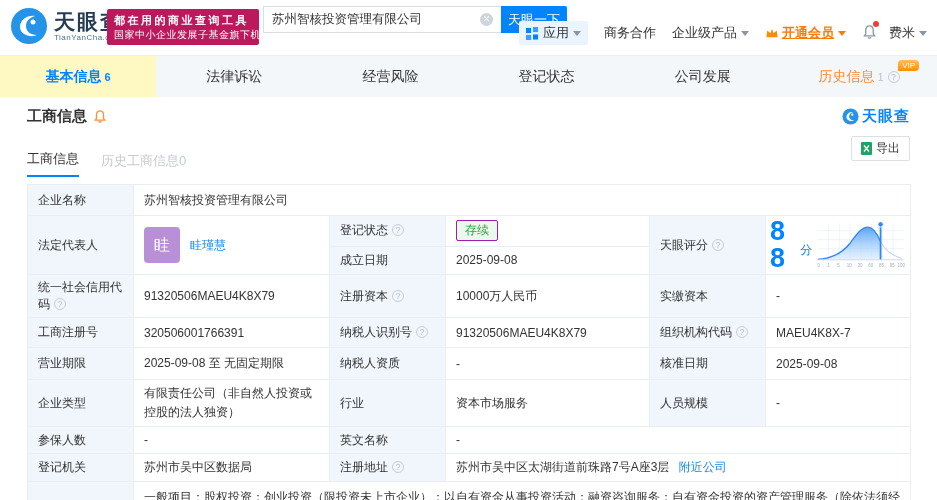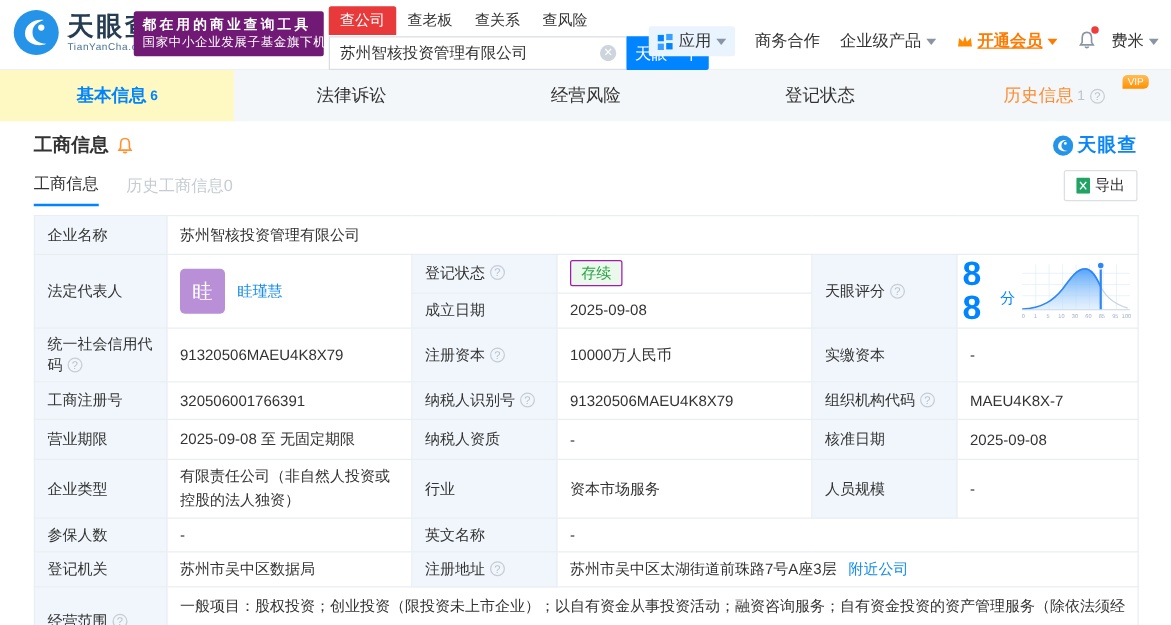--- a/index.html
+++ b/index.html
@@ -5,21 +5,21 @@
   * { margin:0; padding:0; box-sizing:border-box; }
   body { font-family:"Liberation Sans","DejaVu Sans",sans-serif; background:#fff; }
   .page { position:relative; width:937px; height:500px; overflow:hidden; background:#fff; }
 
   
   .header { position:relative; height:55px; background:#fff; }
   .logo { position:absolute; left:10px; top:7px; display:flex; align-items:center; cursor:pointer; }
   .logo-text { margin-left:6px; }
   .logo-cn { font-size:21px; font-weight:bold; color:#253c52; letter-spacing:2px; line-height:22px; }
   .logo-en { font-size:8px; color:#4a7396; letter-spacing:.5px; }
-  .slogan { position:absolute; left:107px; top:9px; width:152px; background:#701a75; color:#fff; padding:3px 7px; border-radius:2px; }
+  .slogan { position:absolute; left:107px; top:9px; width:152px; background:#be185d; color:#fff; padding:3px 7px; border-radius:2px; }
   .slogan div:first-child { font-size:11px; letter-spacing:2.5px; font-weight:bold; line-height:16px; white-space:nowrap; }
   .slogan div:last-child { font-size:10px; letter-spacing:.5px; line-height:14px; white-space:nowrap; }
   .search-block { position:absolute; left:263px; top:5px; }
   .search-tabs { display:flex; font-size:12px; }
   .search-tab { padding:3px 9px; color:#333; cursor:pointer; }
   .search-tab.active { background:#e83a3a; color:#fff; border-radius:2px 2px 0 0; }
   .search-row { display:flex; margin-top:1px; }
   .search-input-wrap { position:relative; }
   .search-input { width:238px; height:27px; border:1px solid #d9dee4; border-right:none; padding:0 26px 0 8px; font-size:12.5px; color:#333; outline:none; font-family:inherit; }
   .clear-icon { position:absolute; right:8px; top:7px; width:13px; height:13px; border-radius:50%; background:#cdd4db; color:#fff; font-size:9px; line-height:13px; text-align:center; cursor:pointer; }
@@ -46,21 +46,21 @@
   
   .content { padding:10px 27px 0 27px; }
   .sec-head { display:flex; align-items:center; }
   .sec-title { font-size:15px; font-weight:bold; color:#333; }
   .sec-bell { margin-left:6px; }
   .watermark { margin-left:auto; display:flex; align-items:center; }
   .watermark span { font-size:15px; font-weight:bold; color:#0b86f8; margin-left:3px; letter-spacing:1px; }
   .sub-tabs { display:flex; align-items:flex-end; margin-top:10px; }
   .sub-tab { font-size:13px; color:#333; padding-bottom:7px; border-bottom:2px solid #0084ff; cursor:pointer; }
   .sub-tab.dis { color:#c6ccd3; border-bottom:none; margin-left:22px; cursor:pointer; }
-  .export-btn { margin-left:auto; display:flex; align-items:center; border:1px solid #dcdfe3; border-radius:2px; padding:3px 9px; font-size:12px; color:#333; cursor:pointer; margin-bottom:4px; }
+  .export-btn { margin-left:auto; display:flex; align-items:center; border:1px solid #dcdfe3; border-radius:2px; padding:3px 9px; font-size:12px; color:#333; cursor:pointer; margin-bottom:16px; }
   .export-btn svg { margin-right:4px; }
 
   
   table.biz { width:883px; border-collapse:collapse; margin-top:7px; table-layout:fixed; }
   table.biz td { border:1px solid #e9eef3; font-size:12px; color:#333; padding:4px 10px; vertical-align:middle; word-break:break-all; }
   td.lbl { background:#f0f6fb; color:#454c54;margin-top:15px; }
   .badge-green { display:inline-block; background:#ebf8ec; border:1px solid #a21caf; color:#2ba245; font-size:12px; padding:1px 8px; border-radius:2px; }
   .avatar { display:inline-flex; width:36px; height:36px; background:#b98fd8; border-radius:4px; color:#fff; font-size:16px; align-items:center; justify-content:center; }
   .rep-cell { display:flex; align-items:center; }
   .rep-name { margin-left:10px; color:#128bed; cursor:pointer; }
@@ -86,26 +86,20 @@
         <div class="logo-cn">天眼查</div>
         <div class="logo-en">TianYanCha.com</div>
       </div>
     </div>
     <div class="slogan">
       <div>都在用的商业查询工具</div>
       <div>国家中小企业发展子基金旗下机构</div>
     </div>
 
     <div class="search-block">
-      <div class="search-tabs">
-        <div class="search-tab active">查公司</div>
-        <div class="search-tab">查老板</div>
-        <div class="search-tab">查关系</div>
-        <div class="search-tab">查风险</div>
-      </div>
       <div class="search-row">
         <div class="search-input-wrap">
           <input class="search-input" value="苏州智核投资管理有限公司" style="">
           <span class="clear-icon">✕</span>
         </div>
         <button class="search-btn">天眼一下</button>
       </div>
     </div>
 
     <div class="top-nav">
@@ -153,20 +147,23 @@
       <span class="tab-count">6</span>
     </div>
     <div class="main-tab">
         <span>法律诉讼</span>
       </div>
     <div class="main-tab">
         <span>经营风险</span>
       </div>
     <div class="main-tab">
         <span>登记状态</span>
+      </div>
+    <div class="main-tab">
+        <span>公司发展</span>
       </div>
     <div class="main-tab history">
       <span class="vip-badge">VIP</span>
       <span>历史信息</span>
       <span class="tab-count">1</span>
       <span class="help">?</span>
     </div>
   </div>
 
   <div class="content">

